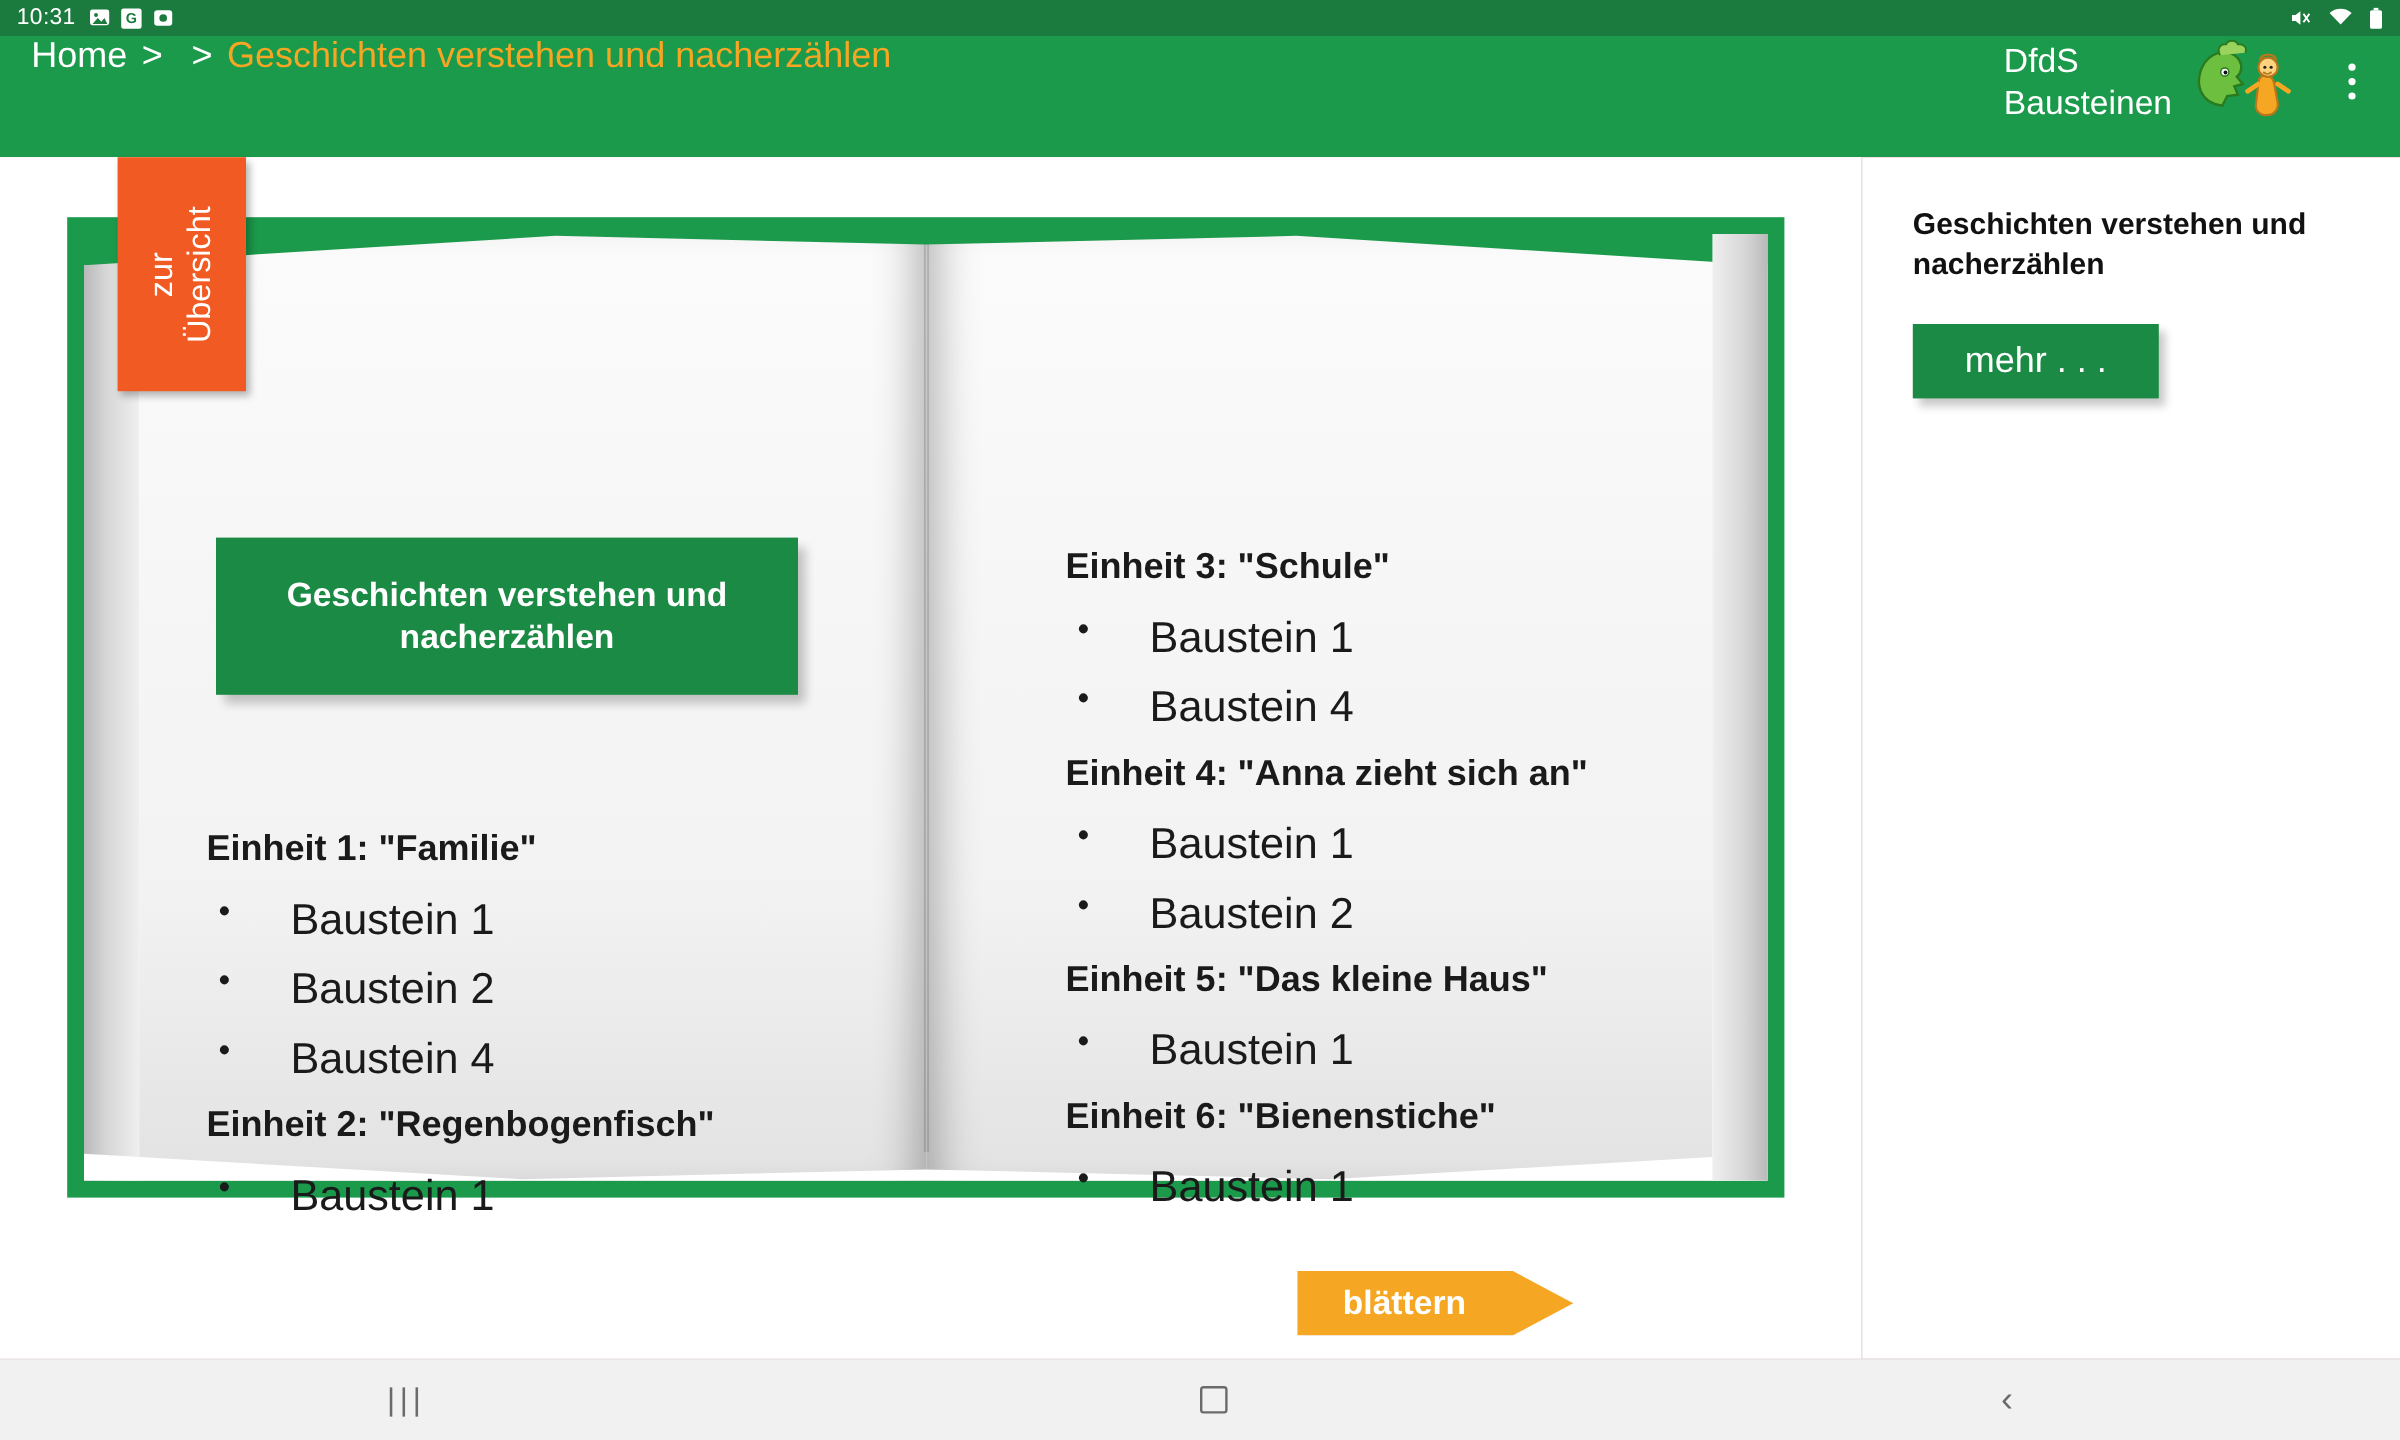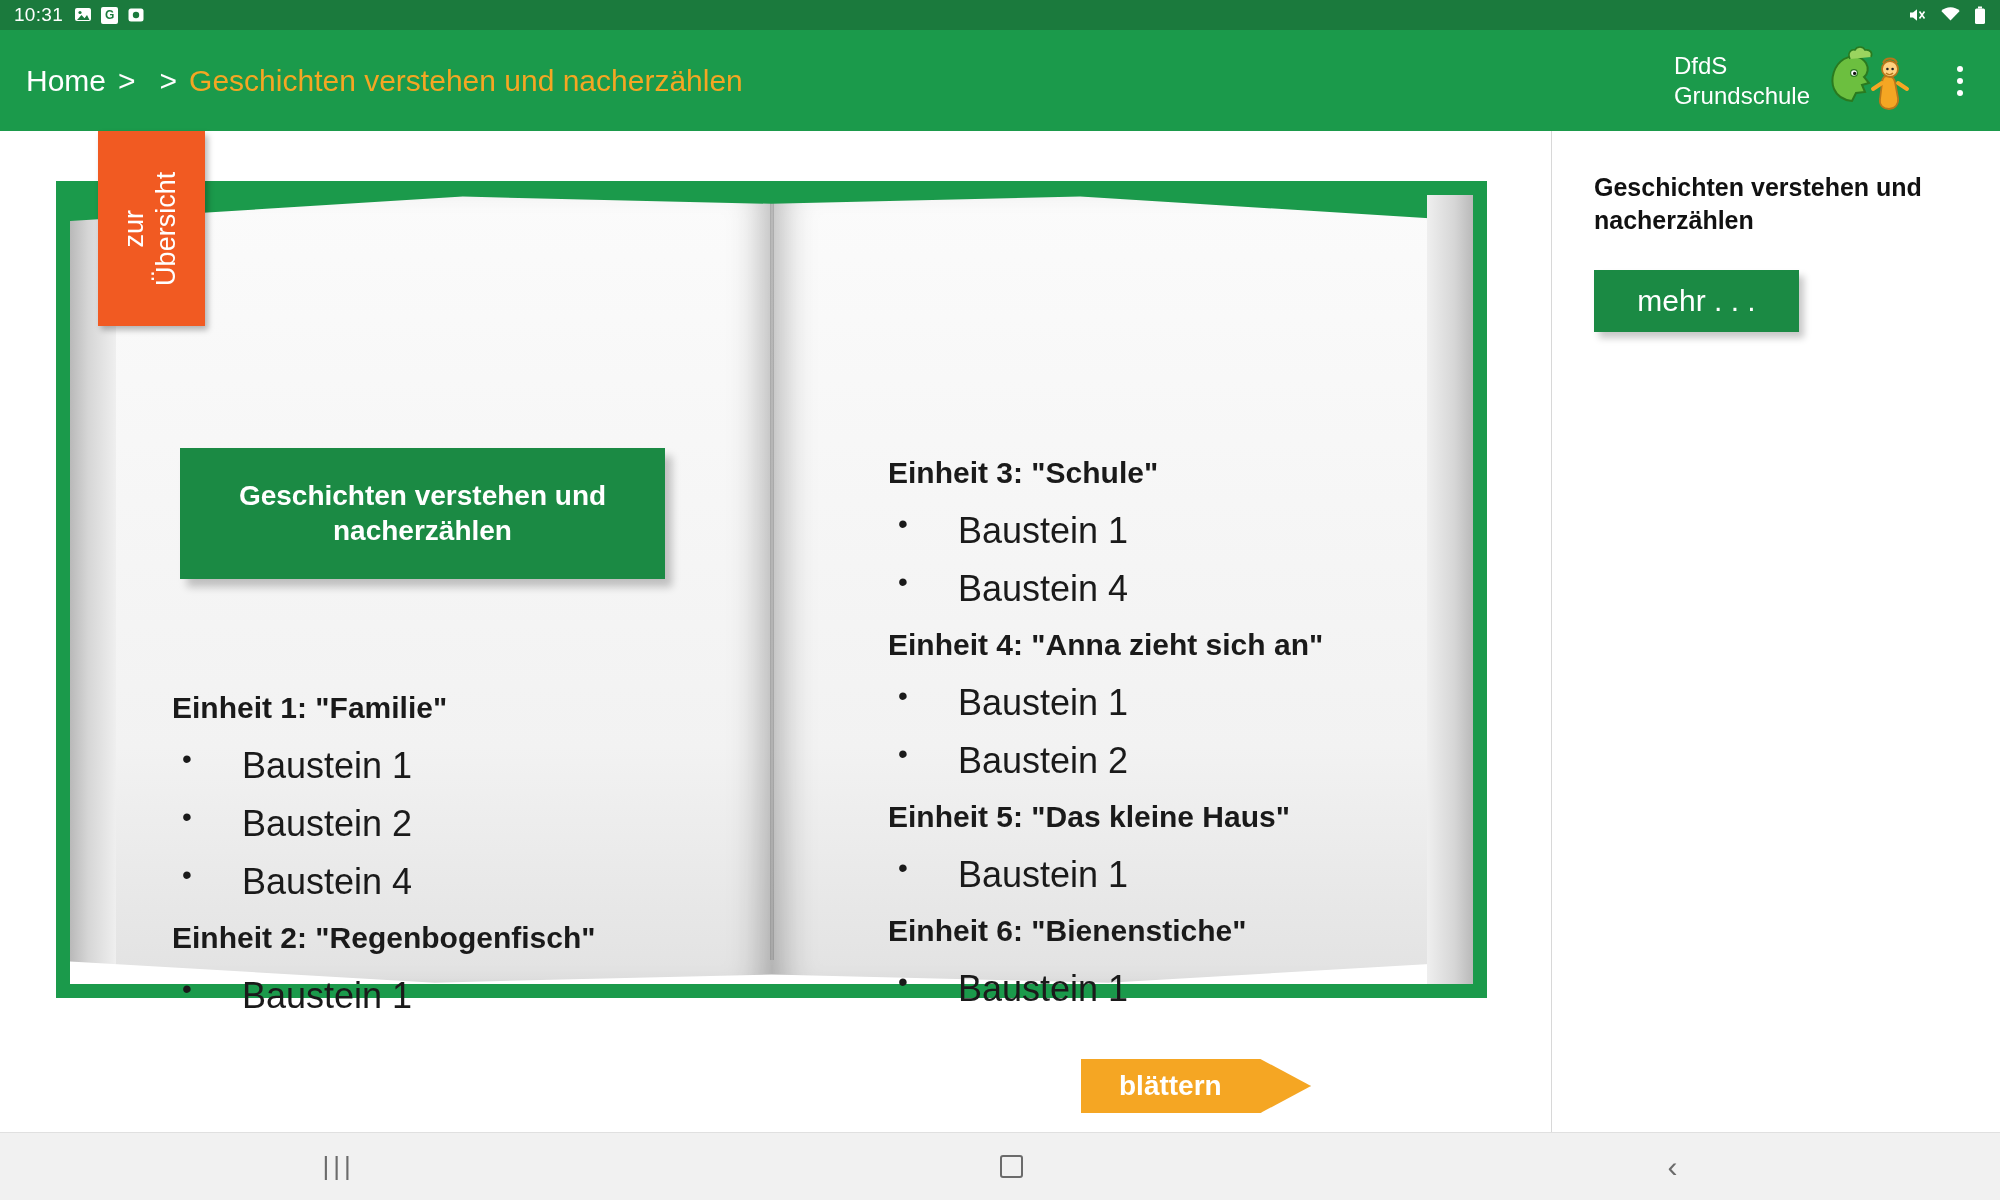--- a/index.html
+++ b/index.html
@@ -35,41 +35,41 @@
     background: #ffffff; color: #1b7a3d;
     font-size: 12px; font-weight: bold;
     display: inline-flex; align-items: center; justify-content: center;
     line-height: 1;
   }
 
   
   .appbar {
     flex: 0 0 101px;
     background: #1b9a4b;
-    display: flex; align-items: center;
+    display: flex; align-items: flex-start;
     padding: 0 20px 0 26px;
     position: relative;
   }
   .breadcrumb {
     display: flex; align-items: center;
     color: #ffffff;
     font-size: 30px;
     white-space: nowrap;
   }
   .breadcrumb .crumb { color: #ffffff; }
   .breadcrumb .crumb.current { color: #f5a623; }
   .breadcrumb .sep { color: #ffffff; margin: 0 12px; }
   .appbar-right {
     margin-left: auto;
     display: flex; align-items: center;
     gap: 14px;
   }
   .brand-text {
     color: #ffffff;
-    font-size: 24px;
+    font-size: 28px;
     line-height: 1.25;
     text-align: left;
   }
   .mascot {
     width: 92px; height: 76px;
     position: relative;
   }
   .kebab {
     width: 40px; height: 60px;
     display: flex; flex-direction: column; align-items: center; justify-content: center;
@@ -321,21 +321,21 @@
   <div class="appbar">
     <div class="breadcrumb">
       <span class="crumb">Home</span>
       <span class="sep">&gt;</span>
       <span class="sep">&gt;</span>
       <span class="crumb current">Geschichten verstehen und nacherzählen</span>
     </div>
     <div class="appbar-right">
       <div class="brand-text">
         <div>DfdS</div>
-        <div>Grundschule</div>
+        <div>Bausteinen</div>
       </div>
       <div class="mascot">
         <svg width="92" height="76" viewBox="0 0 92 76">
           <path d="M10 46c-4-10 0-24 10-30 9-5 18-2 22 4 3 5 2 11-2 14l5 6-7 2 3 7-9 1-4 8c-9-1-15-5-18-12z" fill="#6cbf3f" stroke="#2a7a1f" stroke-width="2"></path>
           <path d="M26 16c-3-6 1-10 5-9 2-4 8-4 10 0 5-1 8 3 6 7" fill="#9ad45f" stroke="#2a7a1f" stroke-width="1.6"></path>
           <circle cx="30" cy="30" r="3.4" fill="#fff" stroke="#2a7a1f" stroke-width="1.2"></circle>
           <circle cx="30.6" cy="30.4" r="1.6" fill="#111"></circle>
           <path d="M60 34c5-3 10 0 11 5l3 16c1 6-3 11-9 11s-10-4-9-10l2-16c0-3 1-5 2-6z" fill="#f5a623" stroke="#b9761a" stroke-width="1.8"></path>
           <circle cx="66" cy="26" r="8" fill="#ffd27f" stroke="#b9761a" stroke-width="1.8"></circle>
           <path d="M59 20c2-6 12-6 14 0" fill="none" stroke="#b9761a" stroke-width="1.8"></path>

